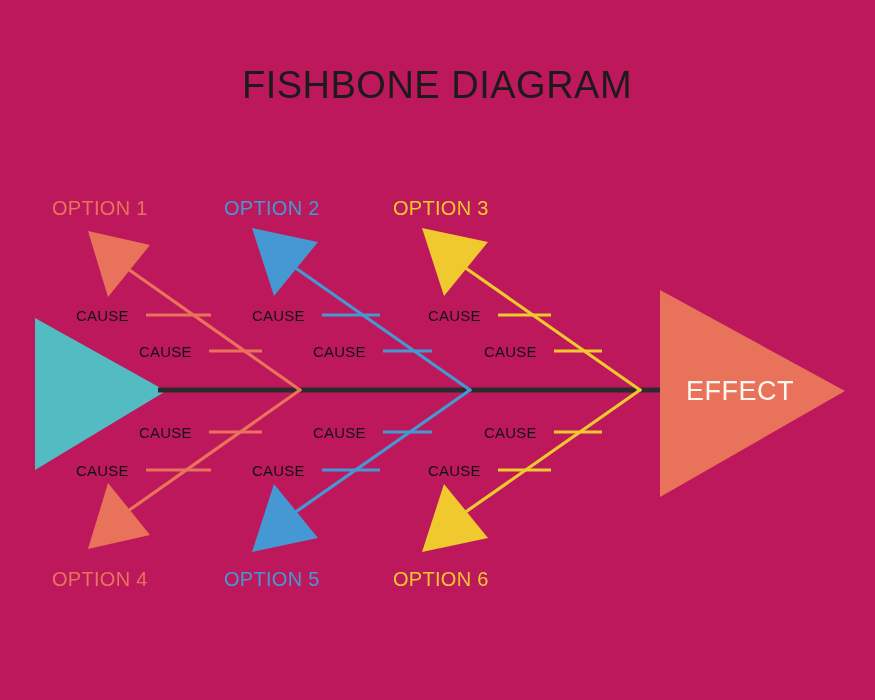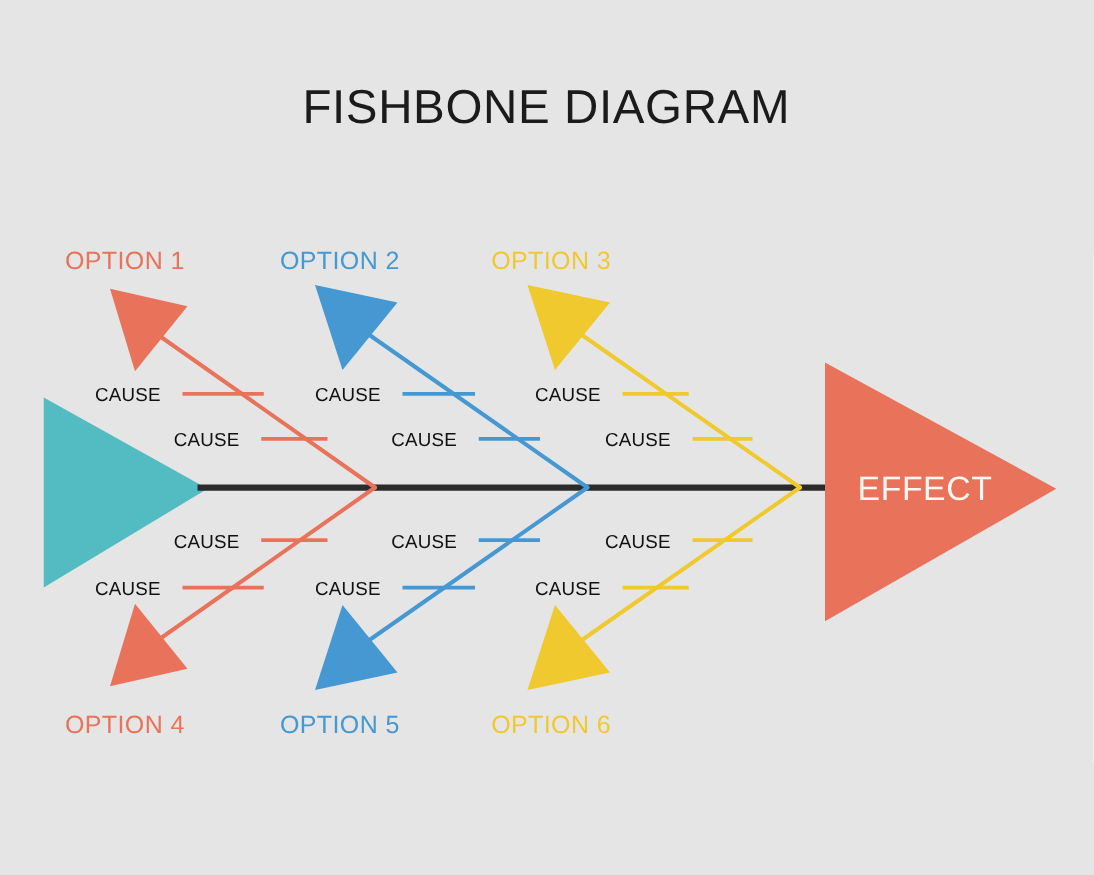--- a/index.html
+++ b/index.html
@@ -11,21 +11,21 @@
   body {
     width: 875px;
     height: 700px;
     overflow: hidden;
     font-family: "Liberation Sans", sans-serif;
   }
   #canvas {
     position: relative;
     width: 875px;
     height: 700px;
-    background: #e5e5e5;
+    background: #be185d;
   }
   #fishbone-svg {
     position: absolute;
     left: 0;
     top: 0;
     width: 875px;
     height: 700px;
   }
   .title-text {
     font-family: "Liberation Sans", sans-serif;

